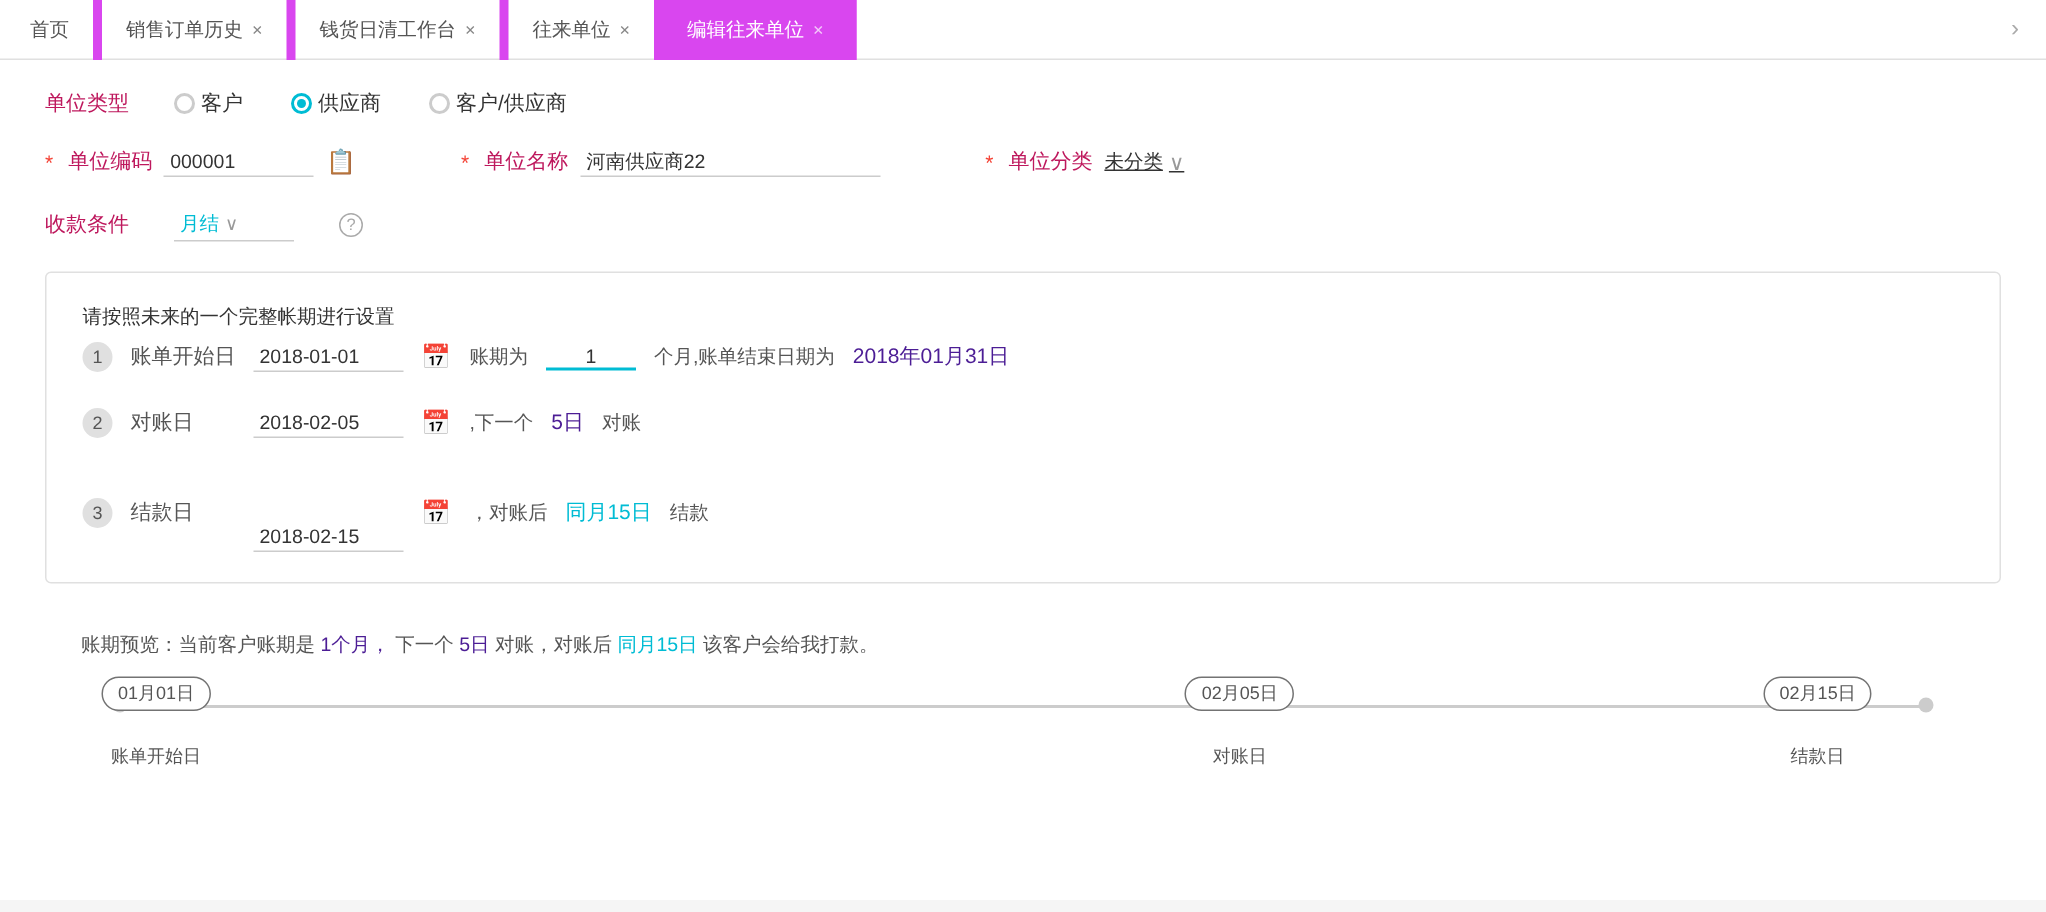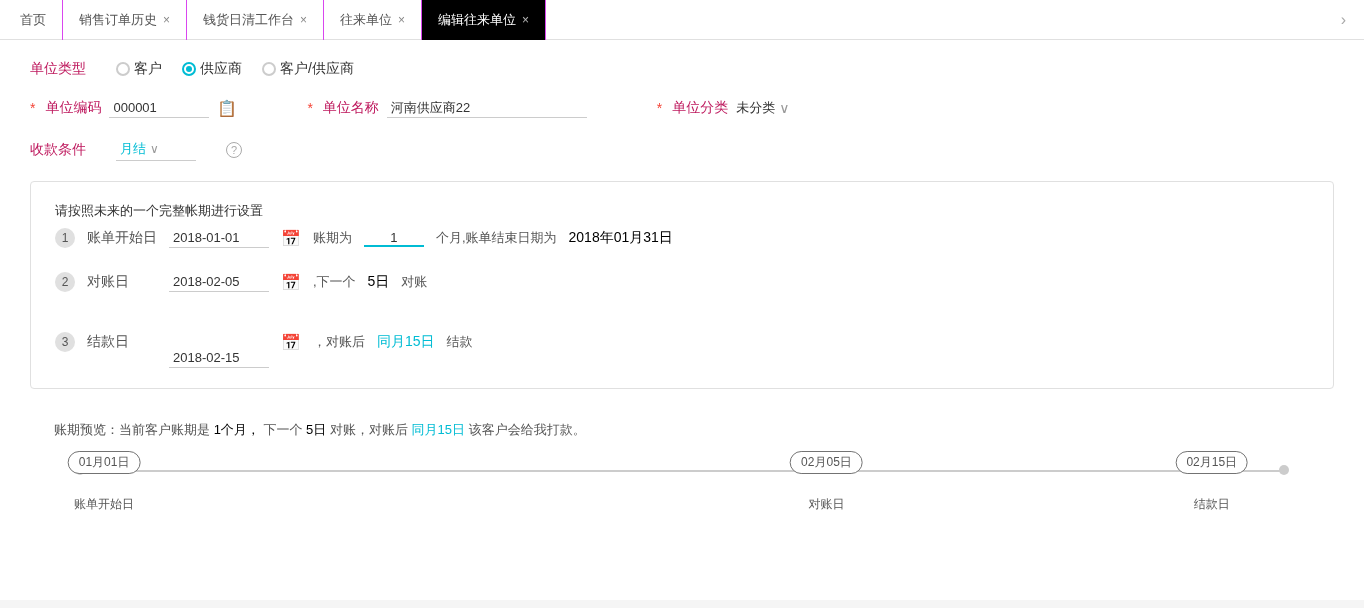--- a/index.html
+++ b/index.html
@@ -15,27 +15,27 @@
       height: 40px;
     }
     .tab-item {
       display: flex;
       align-items: center;
       padding: 0 16px;
       height: 40px;
       cursor: pointer;
       font-size: 13px;
       color: #555;
-      border-right: 1px solid #d946ef;
+      border-right: 6px solid #d946ef;
       gap: 6px;
       white-space: nowrap;
     }
     .tab-item:first-child { padding-left: 10px; }
     .tab-item.active {
-      background: #000000;
+      background: #d946ef;
       color: #fff;
     }
     .tab-close {
       font-size: 12px;
       color: inherit;
       opacity: 0.7;
       cursor: pointer;
     }
     .tabs-arrow {
       margin-left: auto;
@@ -69,21 +69,21 @@
     }
     .form-field {
       display: flex;
       align-items: center;
       gap: 8px;
     }
 
     
     .radio-group {
       display: flex;
-      gap: 20px;
+      gap: 32px;
       align-items: center;
     }
     .radio-item {
       display: flex;
       align-items: center;
       gap: 4px;
       cursor: pointer;
     }
     .radio-circle {
       width: 14px;
@@ -137,20 +137,21 @@
       min-width: 80px;
     }
     .dropdown-text { color: #00bcd4; font-size: 13px; }
     .dropdown-arrow { color: #999; font-size: 12px; }
 
     .select-dropdown {
       display: flex;
       align-items: center;
       gap: 4px;
       cursor: pointer;
+      text-decoration: underline;
     }
     .select-text { font-size: 13px; color: #333; }
     .select-arrow { color: #999; font-size: 14px; }
 
     
     .help-icon {
       width: 16px;
       height: 16px;
       border-radius: 50%;
       border: 1px solid #aaa;
@@ -197,21 +198,21 @@
     }
     .step-label {
       color: #555;
       white-space: nowrap;
       min-width: 70px;
     }
     .step-desc {
       color: #555;
       font-size: 13px;
     }
-    .highlight-orange { color: #000000; }
+    .highlight-orange { color: #4c1d95; }
     .highlight-teal { color: #00bcd4; }
     .month-input {
       border: none;
       border-bottom: 2px solid #00bcd4;
       width: 60px;
       text-align: center;
       font-size: 13px;
       outline: none;
       color: #333;
     }

